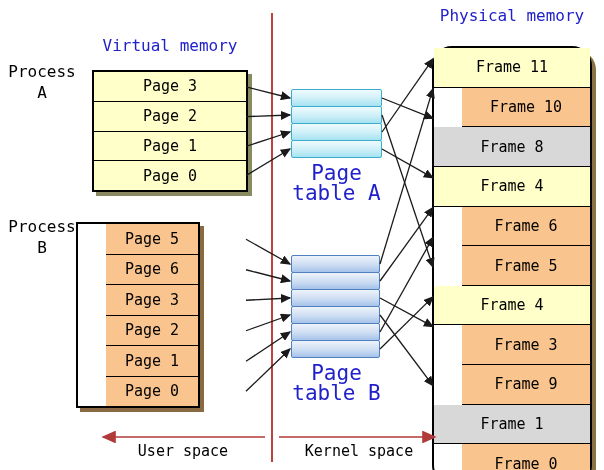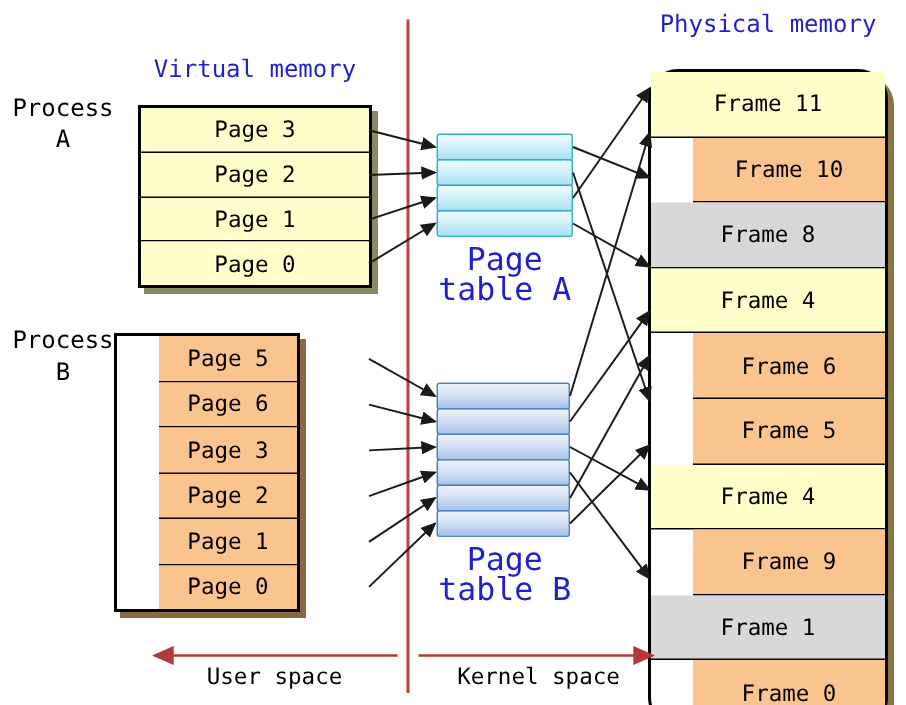--- a/index.html
+++ b/index.html
@@ -98,20 +98,21 @@
       <div class="row cell-b">Page 0</div>
     </div>
   <div class="memblock" id="physical-box">
       <div class="row cell-a">Frame 11</div>
       <div class="row cell-b">Frame 10</div>
       <div class="row cell-free">Frame 8</div>
       <div class="row cell-a">Frame 4</div>
       <div class="row cell-b">Frame 6</div>
       <div class="row cell-b">Frame 5</div>
       <div class="row cell-a">Frame 4</div>
+      <div class="row cell-b">Frame 3</div>
       <div class="row cell-b">Frame 9</div>
       <div class="row cell-free">Frame 1</div>
       <div class="row cell-b">Frame 0</div>
     </div>
 
   <div class="ptable" id="page-table-a">
       <div class="pt-row pt-row-a"></div>
       <div class="pt-row pt-row-a"></div>
       <div class="pt-row pt-row-a"></div>
       <div class="pt-row pt-row-a"></div>

